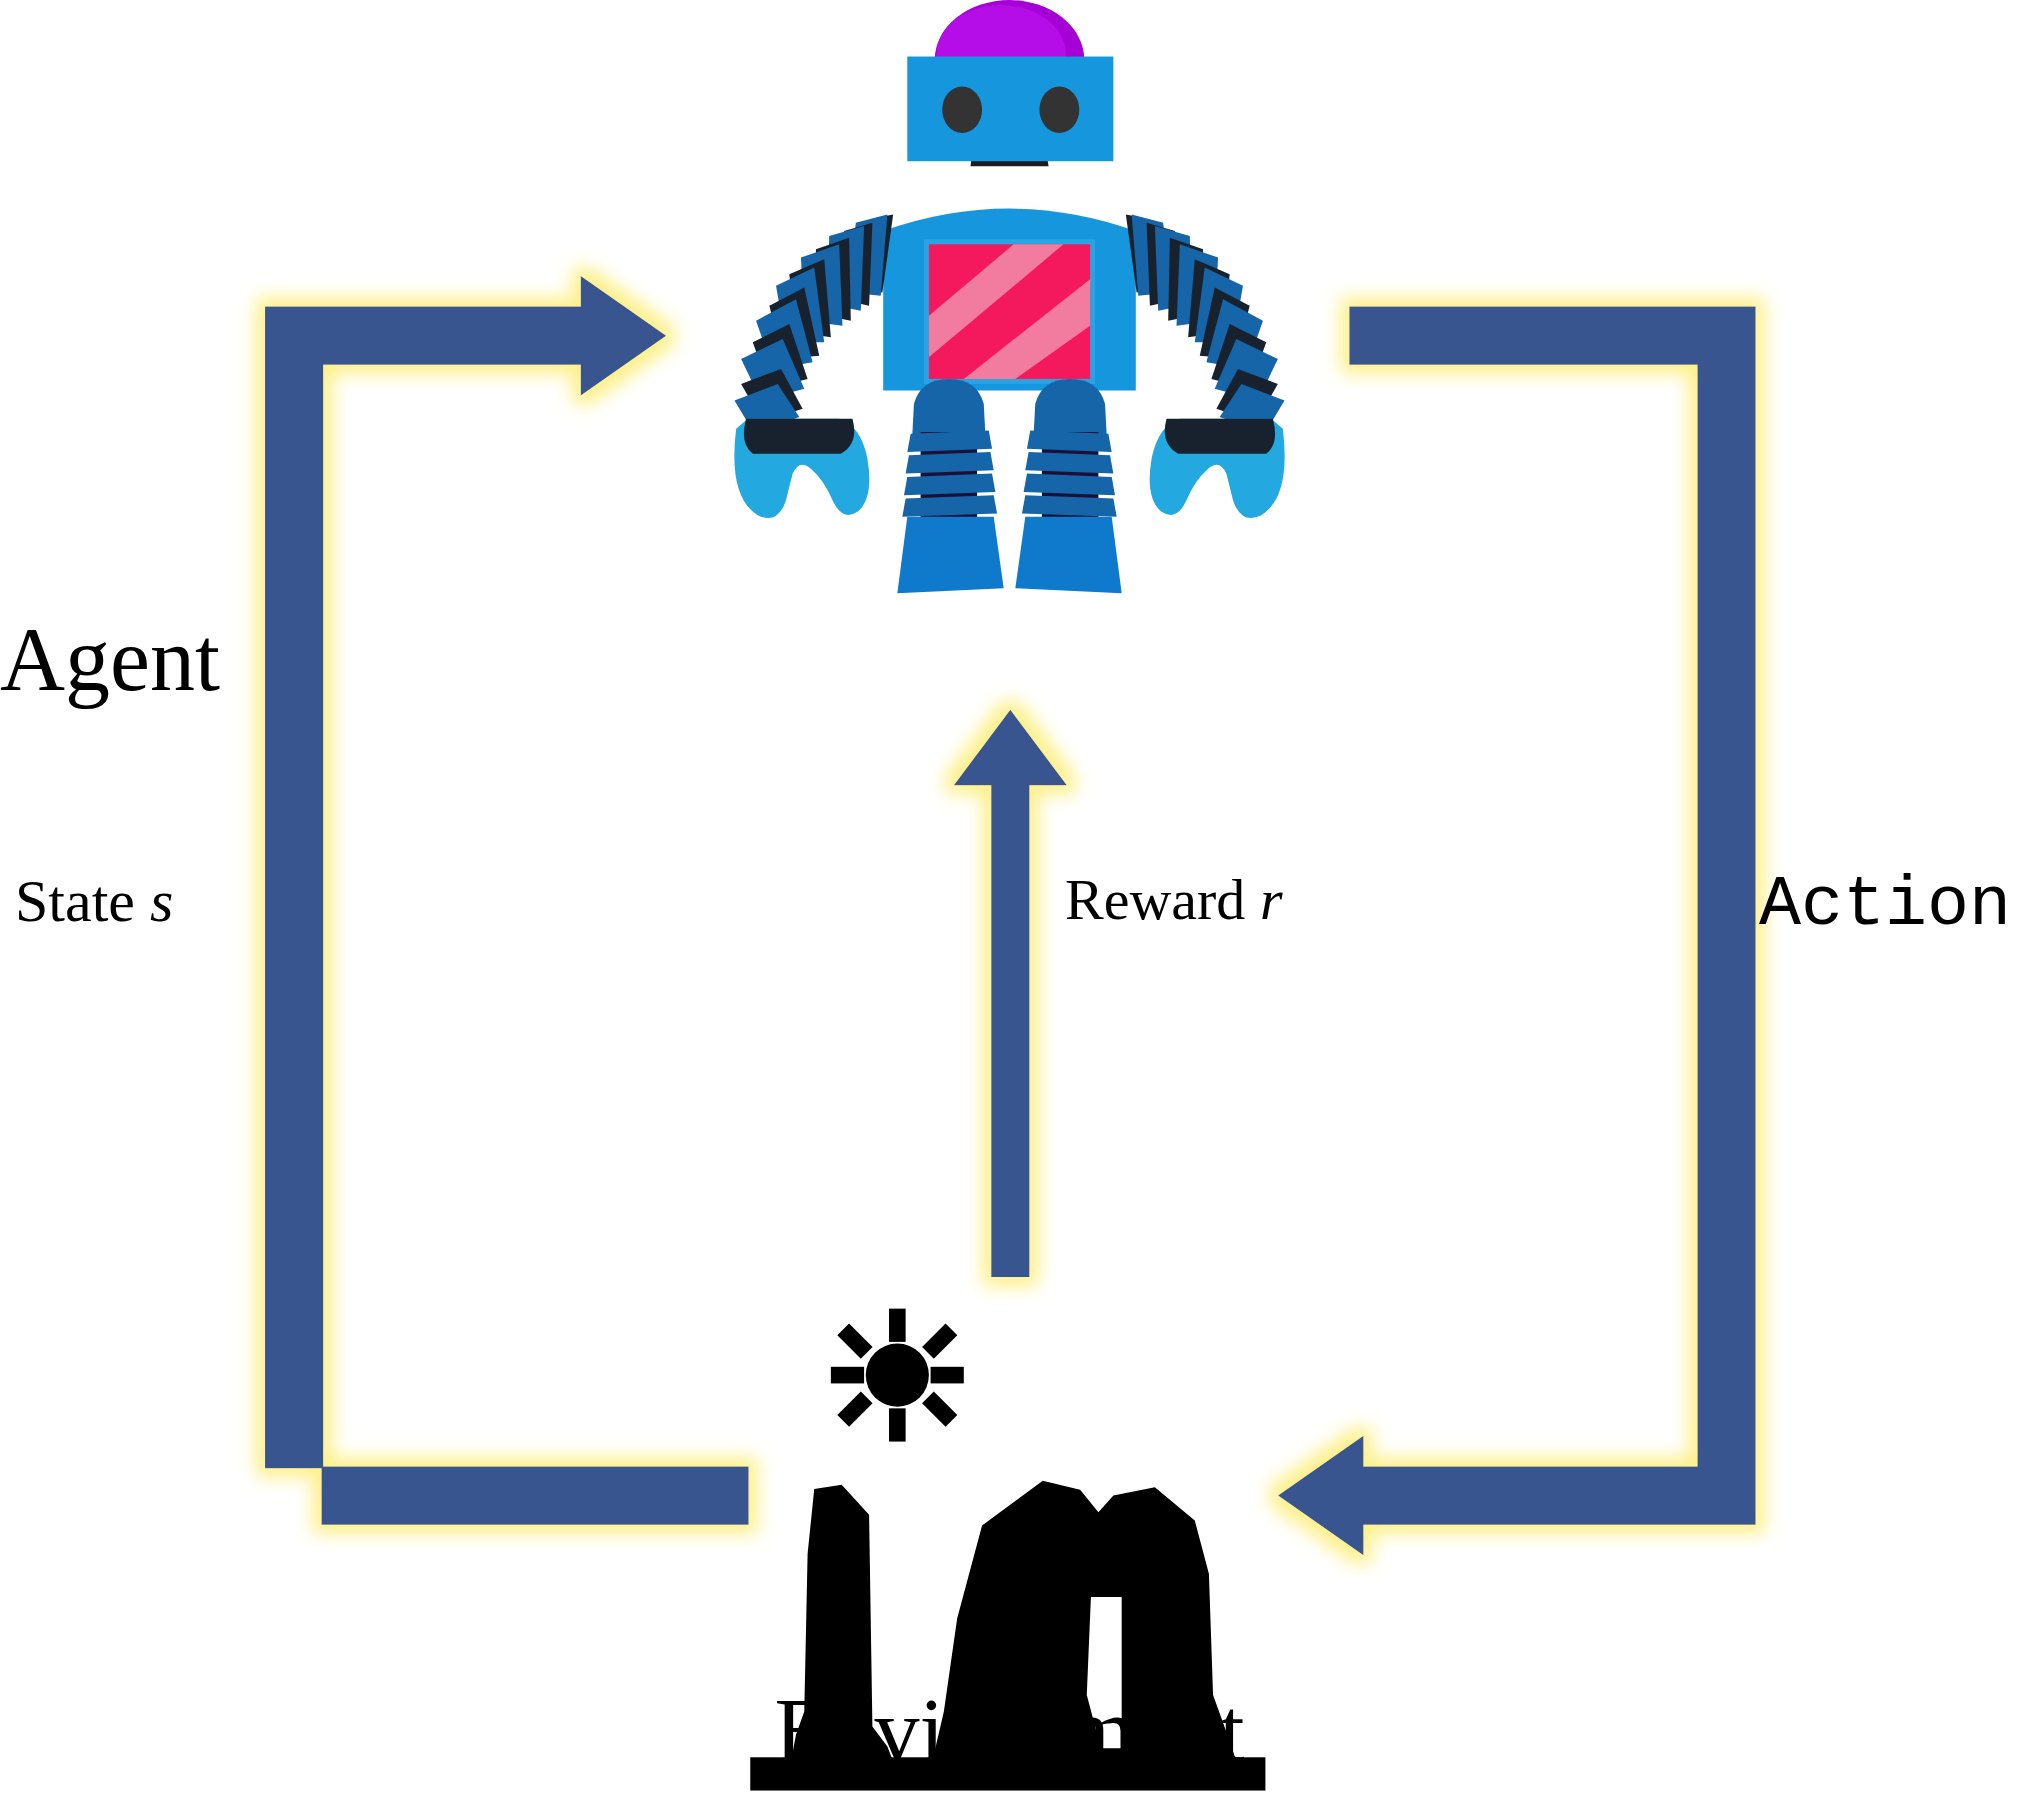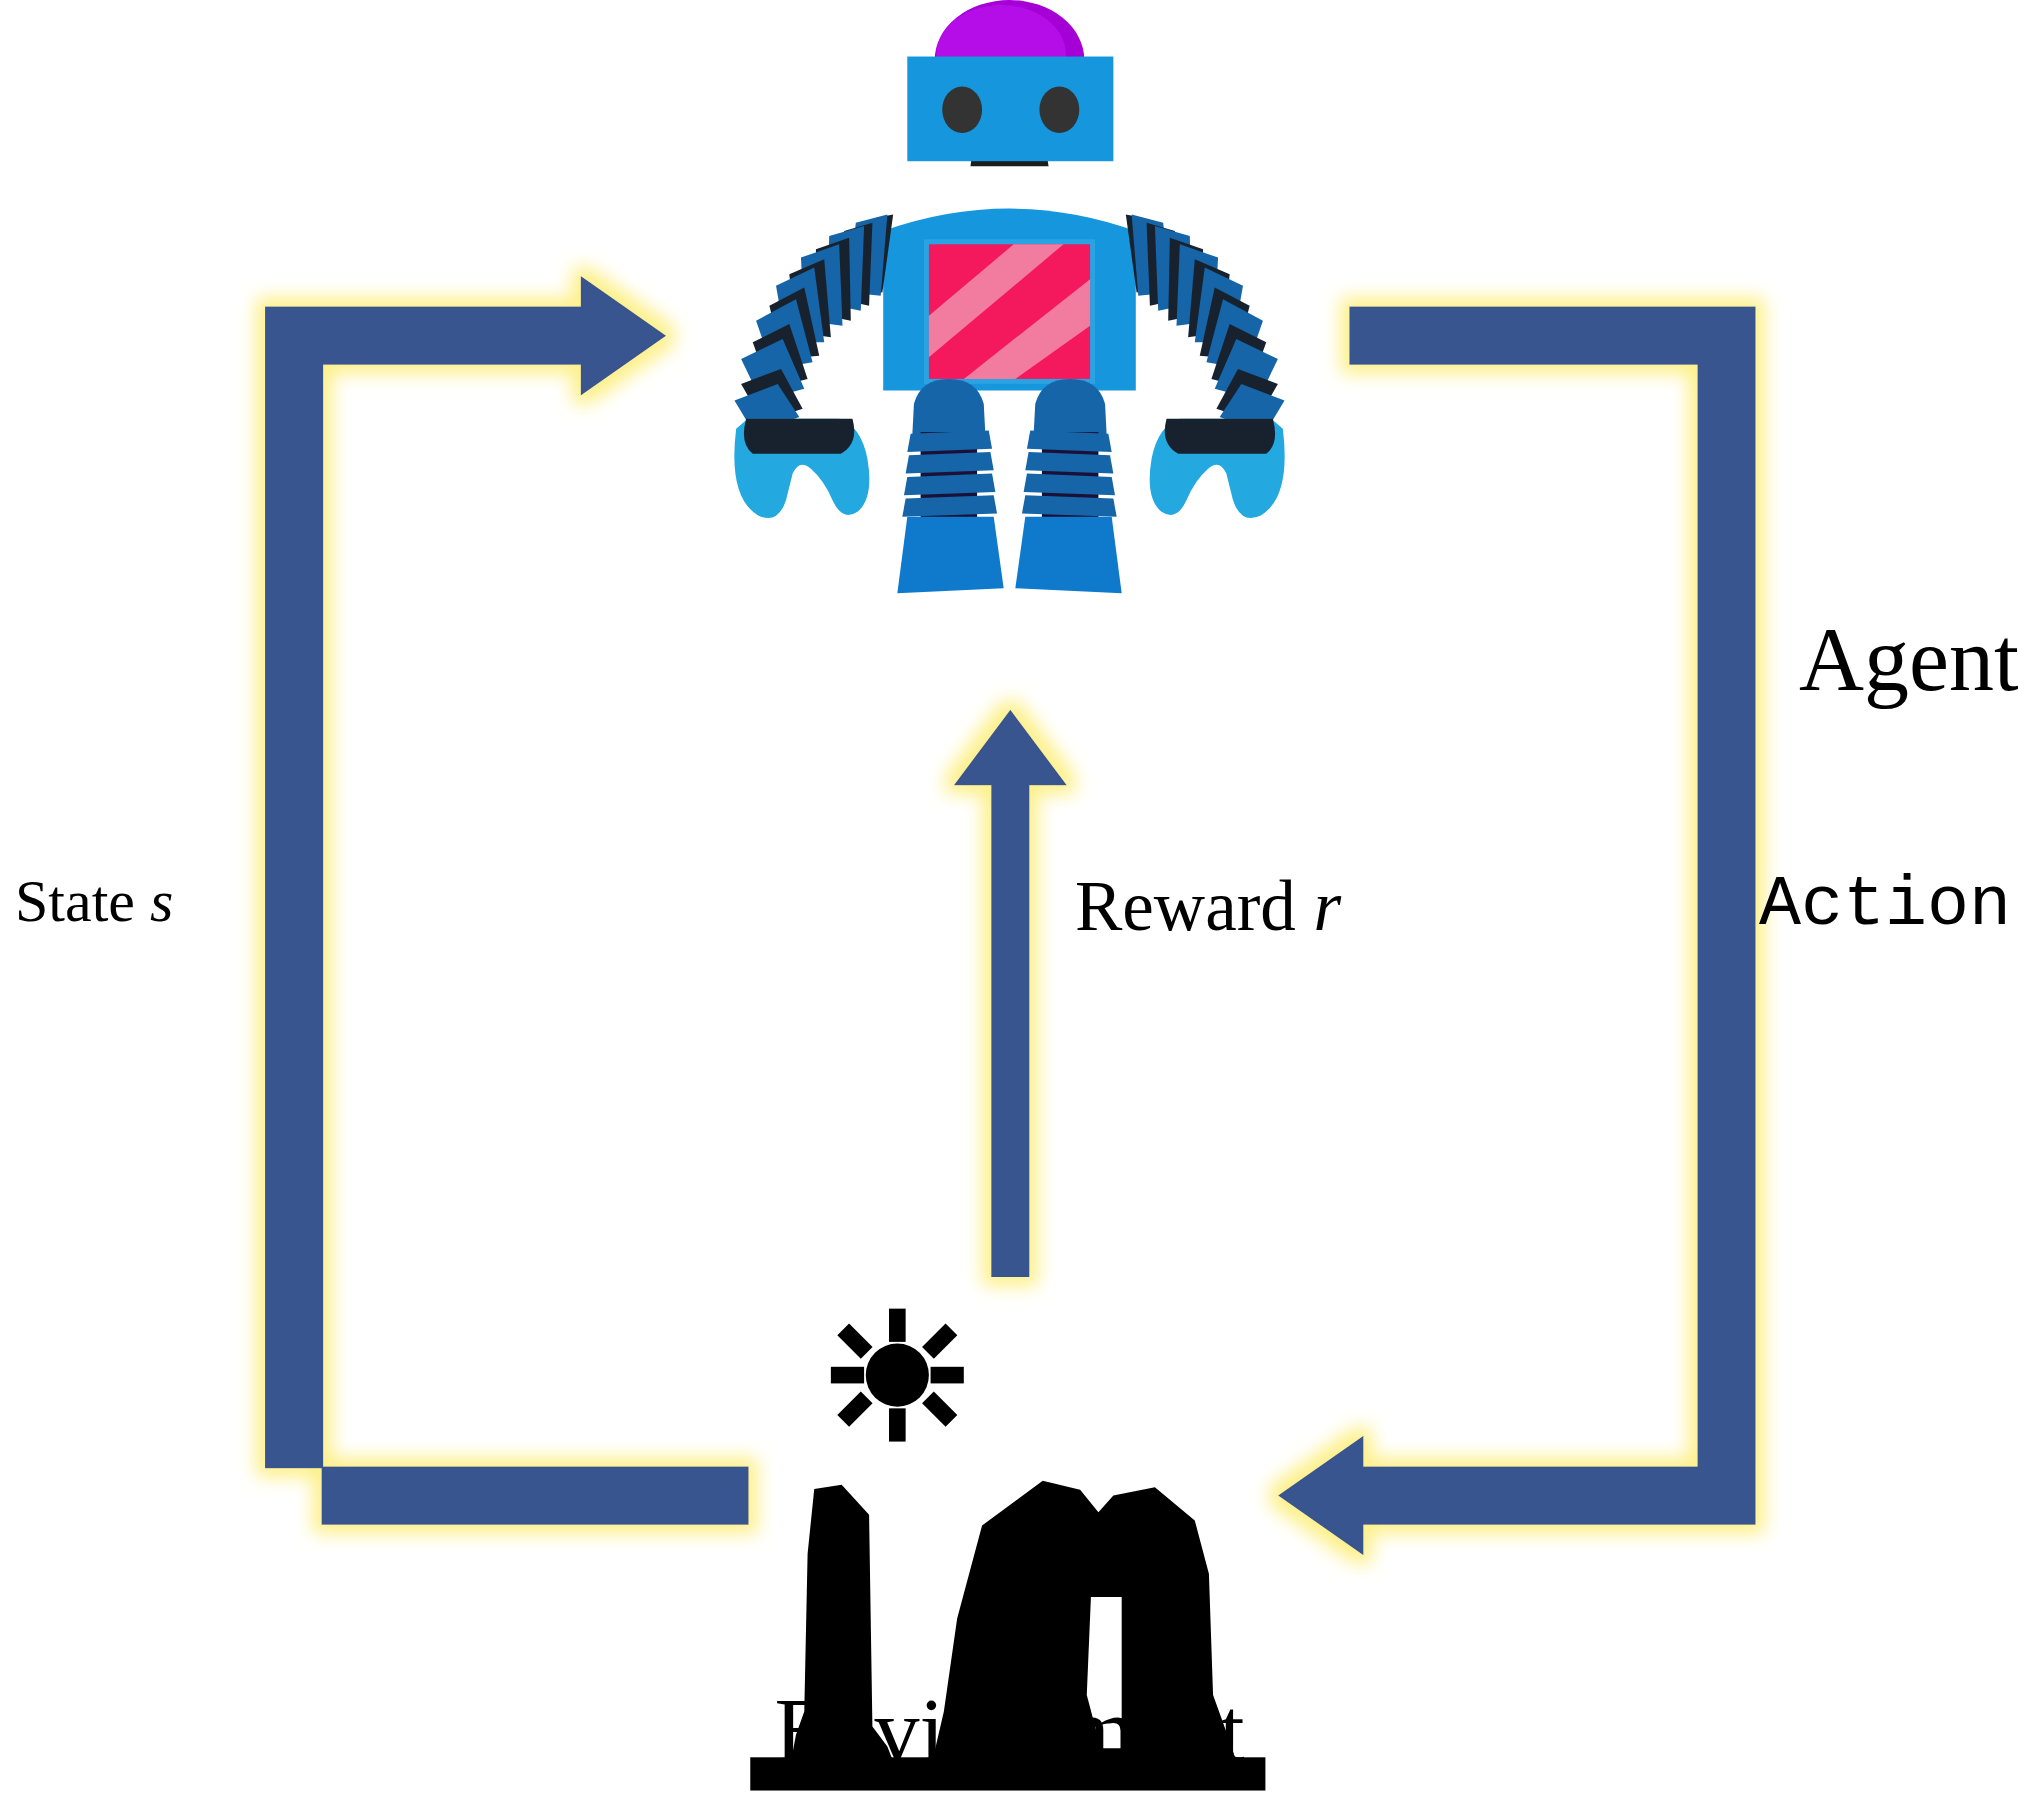--- a/index.html
+++ b/index.html
@@ -31,37 +31,36 @@
     color: #000000;
     font-family: "Liberation Serif", "DejaVu Serif", serif;
     white-space: nowrap;
     line-height: 1;
     user-select: none;
   }
   .lbl .it { font-style: italic; }
   #label-agent {
     left: 0; top: 615px;
     width: 2019px;
-    text-align: right;
+    text-align: left;
     font-size: 90px;
   }
   #label-environment {
     left: 0; top: 1686px;
     width: 2019px;
     text-align: center;
     font-size: 90px;
   }
   #label-state {
     left: 15px; top: 871px;
     font-size: 60px;
   }
   #label-reward {
     left: 1065px; top: 871px;
-    font-size: 71px;
-    margin-left: 10px;
+    font-size: 58px;
   }
   #label-action {
     left: 1759px; top: 871px;
     font-size: 70px;
     font-family: Liberation Mono, monospace;
   }
 </style>
 </head>
 <body>
 

